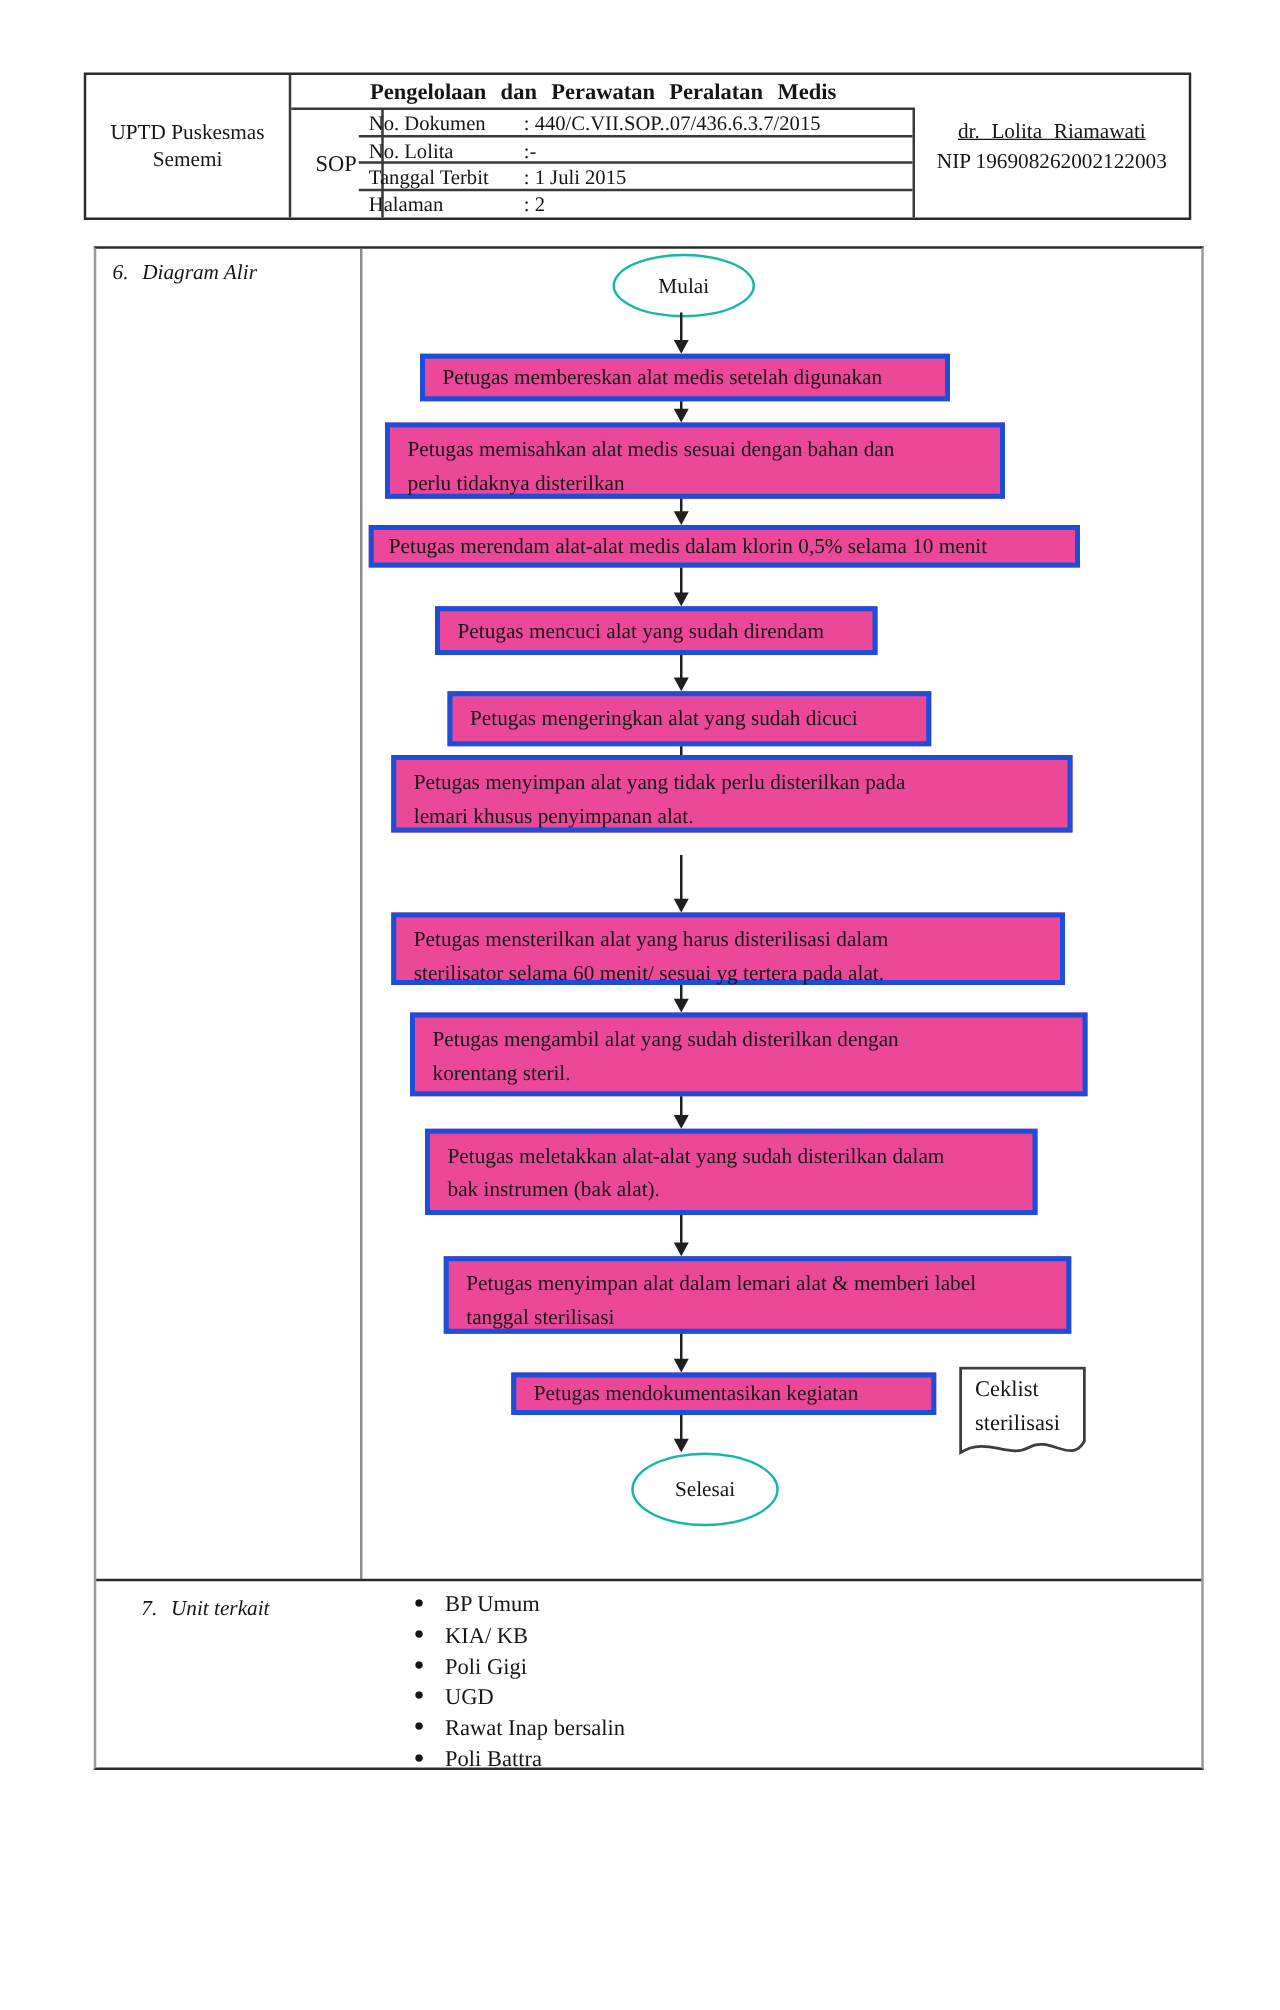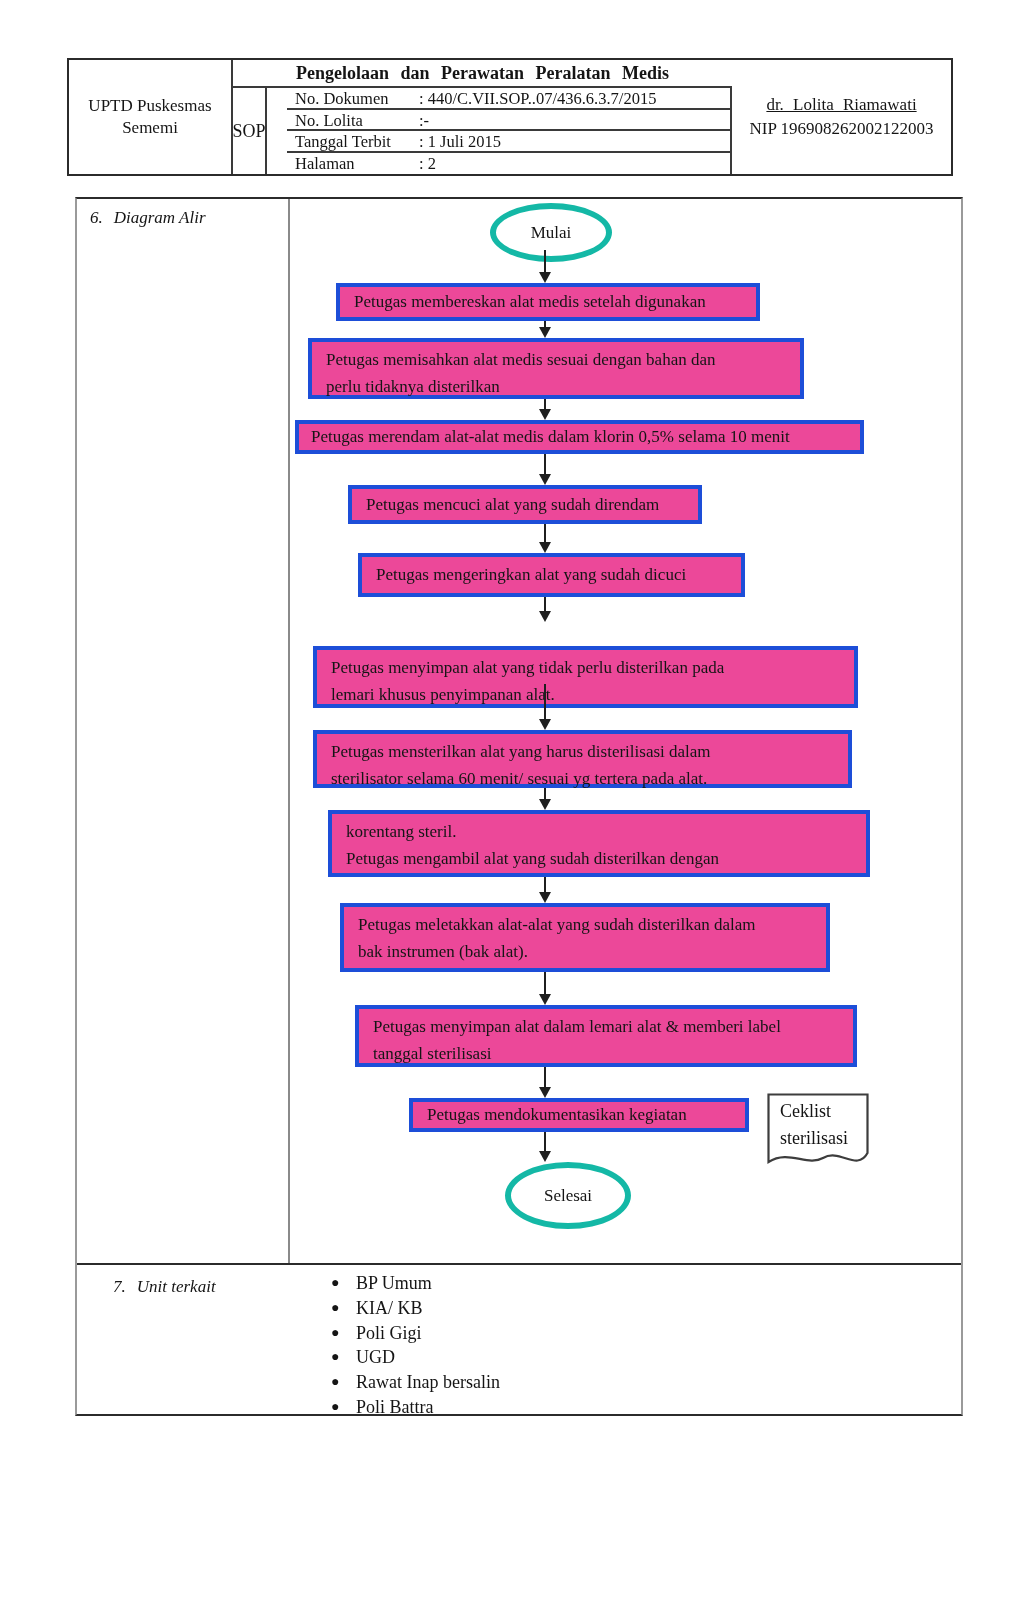--- a/index.html
+++ b/index.html
@@ -11,21 +11,21 @@
   
   .htable { position:absolute; left:67px; top:58px; width:886px; height:118px;
             border:2px solid #2b2b2b; box-sizing:border-box; }
   .hcell { position:absolute; box-sizing:border-box; }
   .h-org { left:0; top:0; width:164px; height:114px; border-right:2px solid #3a3a3a;
            display:flex; flex-direction:column; align-items:center; justify-content:center;
            font-size:17px; line-height:22px; }
   .h-titlerow { left:164px; top:0; width:499px; height:28px; border-bottom:2px solid #3a3a3a;
            display:flex; align-items:center; justify-content:center;
            font-weight:bold; font-size:18px; word-spacing:7px; }
-  .h-sop { left:164px; top:28px; width:34px; height:86px; border-right:2px solid #3a3a3a;
+  .h-sop { left:164px; top:28px; width:74px; height:86px; border-right:2px solid #3a3a3a;
            display:flex; align-items:center; justify-content:center; font-size:18px; }
   .h-fields { left:218px; top:28px; width:445px; height:86px; border-right:2px solid #3a3a3a; }
   .h-fieldrow { position:relative; height:21.5px; box-sizing:border-box;
            border-bottom:2px solid #3a3a3a; font-size:16.5px;padding-left:25px; }
   .h-fieldrow.last { border-bottom:none; }
   .h-fieldrow .flabel { position:absolute; left:8px; top:1px; }
   .h-fieldrow .fvalue { position:absolute; left:132px; top:1px; white-space:nowrap; }
   .h-sign { left:663px; top:0; width:219px; height:114px;
            display:flex; flex-direction:column; align-items:center; justify-content:center;
            font-size:17px; line-height:24px; }
@@ -38,21 +38,21 @@
             border-left:2px solid #9a9a9a; border-right:2px solid #9a9a9a; }
   .vdivider { position:absolute; left:211px; top:0; width:2px; height:1064px; background:#8a8a8a; }
   .rowline  { position:absolute; left:0; top:1064px; width:100%; height:2px; background:#2b2b2b; }
   .sec-label { position:absolute; font-size:17px;font-style:italic; }
   .sec-label .num { margin-right:11px; }
   .lab-diagram { left:13px; top:9px; }
   .lab-units   { left:36px; top:1078px; }
 
   
   .flow { position:absolute; left:213px; top:0; width:671px; height:1064px; }
-  .oval { position:absolute; border:6px solid #14b8a6; border-radius:50%; background:#fff;
+  .oval { position:absolute; border:2px solid #14b8a6; border-radius:50%; background:#fff;
           display:flex; align-items:center; justify-content:center; font-size:17px; }
   .fbox { position:absolute; border:4px solid #1d4ed8; background:#ec4899; box-sizing:border-box;
           font-size:17px; color:#151515; }
   .fbox.single { display:flex; align-items:center; padding-left:14px; }
   .fbox.multi  { padding:4px 8px 0 14px; line-height:27px; }
   .arrow { position:absolute; width:12px; }
   .arrow::before { content:""; position:absolute; left:5px; top:0; bottom:9px; width:2px; background:#1f1f1f; }
   .arrow::after  { content:""; position:absolute; left:0; bottom:0; width:0; height:0;
                    border-left:6px solid transparent; border-right:6px solid transparent;
                    border-top:11px solid #1f1f1f; }
@@ -140,37 +140,37 @@
       </div>
 
       <div class="arrow" style="left:249px; top:325px; height:29px;"></div>
 
       <div class="fbox single" style="left:68px; top:354px; width:387px; height:44px;">
         <span>Petugas mengeringkan alat yang sudah dicuci</span>
       </div>
 
       <div class="arrow" style="left:249px; top:398px; height:25px;"></div>
 
-      <div class="fbox multi" style="left:23px; top:447px; width:545px; height:62px;">
+      <div class="fbox multi" style="left:23px; top:405px; width:545px; height:62px;">
         <div>Petugas menyimpan alat yang tidak perlu disterilkan pada</div>
         <div>lemari khusus penyimpanan alat.</div>
       </div>
 
       <div class="arrow" style="left:249px; top:485px; height:46px;"></div>
 
       <div class="fbox multi" style="left:23px; top:531px; width:539px; height:58px;">
         <div>Petugas mensterilkan alat yang harus disterilisasi  dalam</div>
         <div>sterilisator selama 60 menit/ sesuai yg tertera pada alat.</div>
       </div>
 
       <div class="arrow" style="left:249px; top:589px; height:22px;"></div>
 
       <div class="fbox multi" style="left:38px; top:611px; width:542px; height:67px;">
+        <div>Petugas mengambil alat yang sudah disterilkan dengan</div>
         <div>korentang steril.</div>
-        <div>Petugas mengambil alat yang sudah disterilkan dengan</div>
       </div>
 
       <div class="arrow" style="left:249px; top:678px; height:26px;"></div>
 
       <div class="fbox multi" style="left:50px; top:704px; width:490px; height:69px;">
         <div>Petugas meletakkan alat-alat yang sudah disterilkan dalam</div>
         <div>bak instrumen (bak alat).</div>
       </div>
 
       <div class="arrow" style="left:249px; top:773px; height:33px;"></div>

